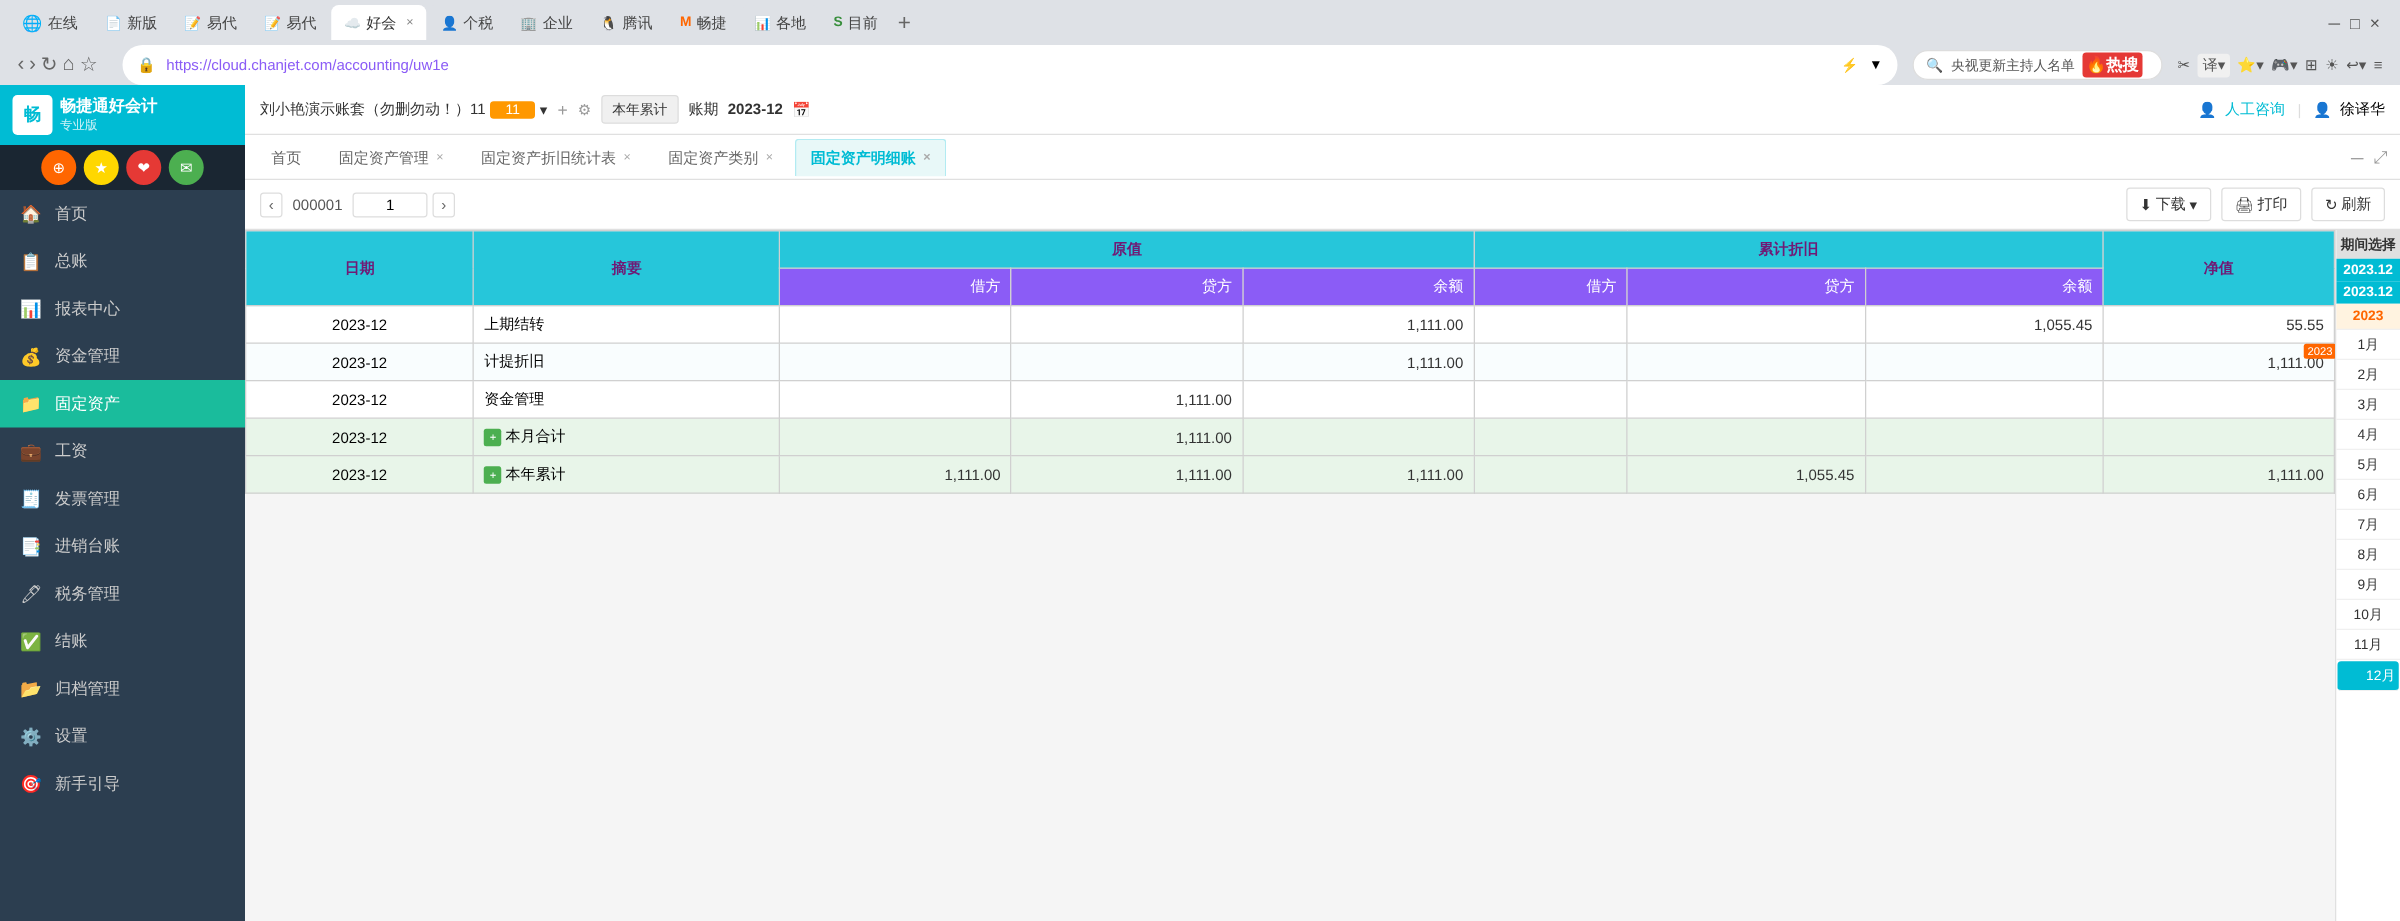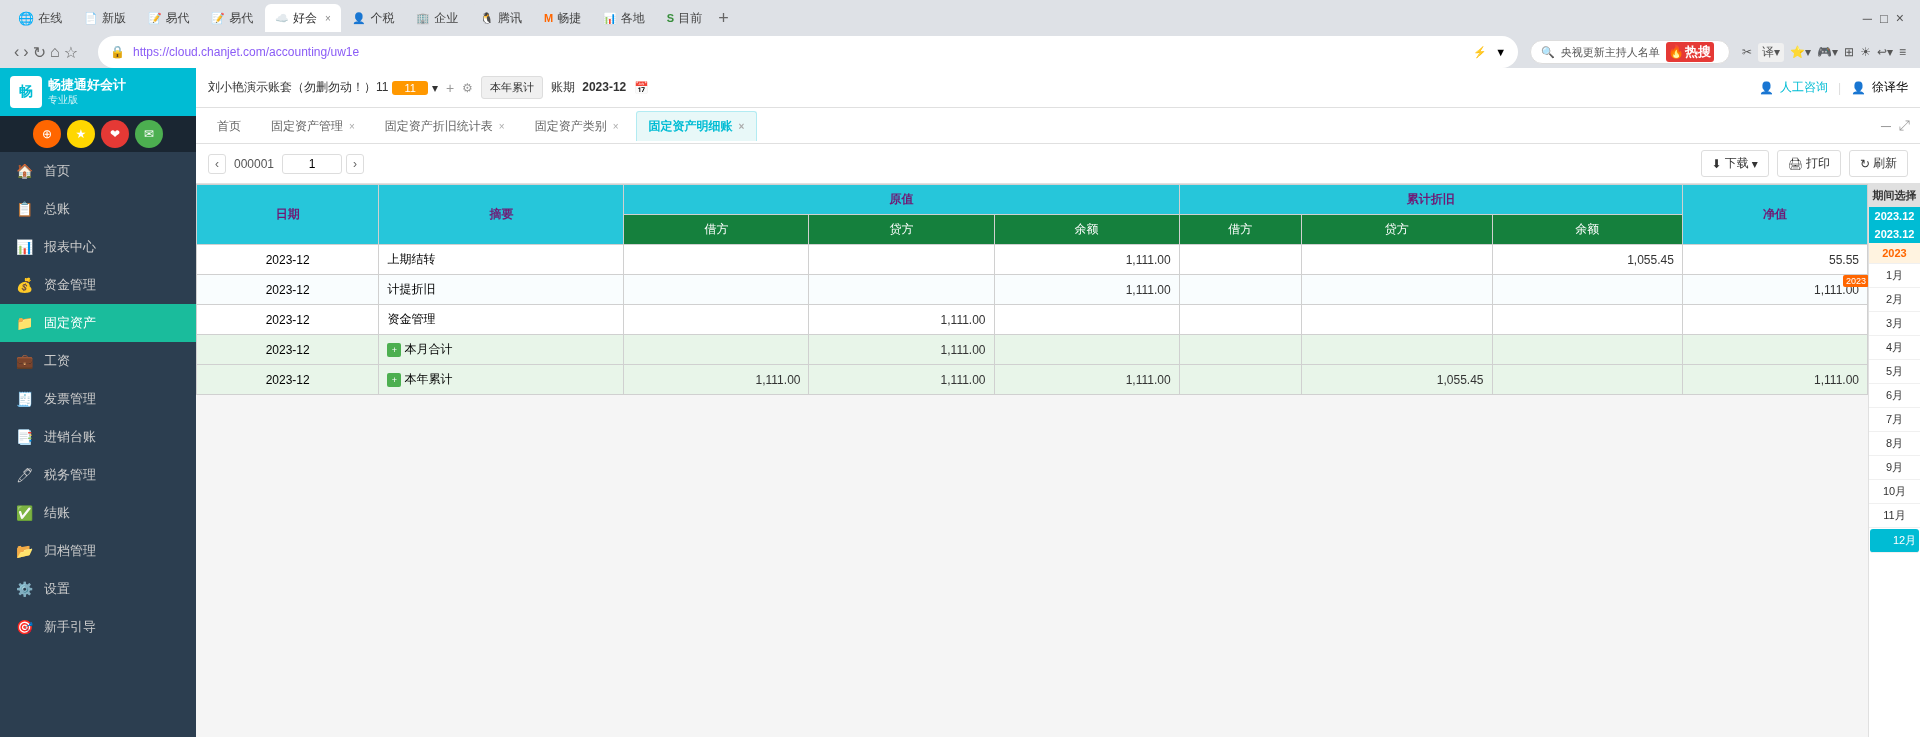--- a/index.html
+++ b/index.html
@@ -60,21 +60,21 @@
     .toolbar-right { margin-left: auto; display: flex; gap: 8px; align-items: center; }
     .toolbar-btn { display: flex; align-items: center; gap: 3px; padding: 4px 10px; border: 1px solid #ddd; border-radius: 3px; background: #fff; cursor: pointer; font-size: 12px; color: #333; }
 
     
     .table-area { flex: 1; display: flex; overflow: hidden; }
     .table-scroll { flex: 1; overflow: auto; }
     .ledger-table { width: 100%; border-collapse: collapse; min-width: 1200px; }
 
     .ledger-table th, .ledger-table td { border: 1px solid #d0d0d0; padding: 6px 8px; text-align: center; font-size: 12px; }
     .header-row-1 th { background: #26c6da; color: #701a75; font-weight: bold; }
-    .header-row-2 th { background: #15803d; color: #fff; font-weight: normal; }
+    .header-row-2 th { background: #8b5cf6; color: #fff; font-weight: normal; text-align: right; }
     .ledger-table tr:nth-child(odd) td { background: #fff; }
     .ledger-table tr:nth-child(even) td { background: #f9fdfe; }
     .ledger-table td.amount { text-align: right; color: #333; }
     .ledger-table td.desc { text-align: left; }
     .total-row td { background: #e8f5e9 !important; font-weight: normal; }
     .total-label { display: flex; align-items: center; gap: 3px; }
     .total-icon { background: #4caf50; color: #fff; border-radius: 2px; width: 14px; height: 14px; display: inline-flex; align-items: center; justify-content: center; font-size: 9px; }
     .year-total-row td { background: #e8f5e9 !important; }
 
     

